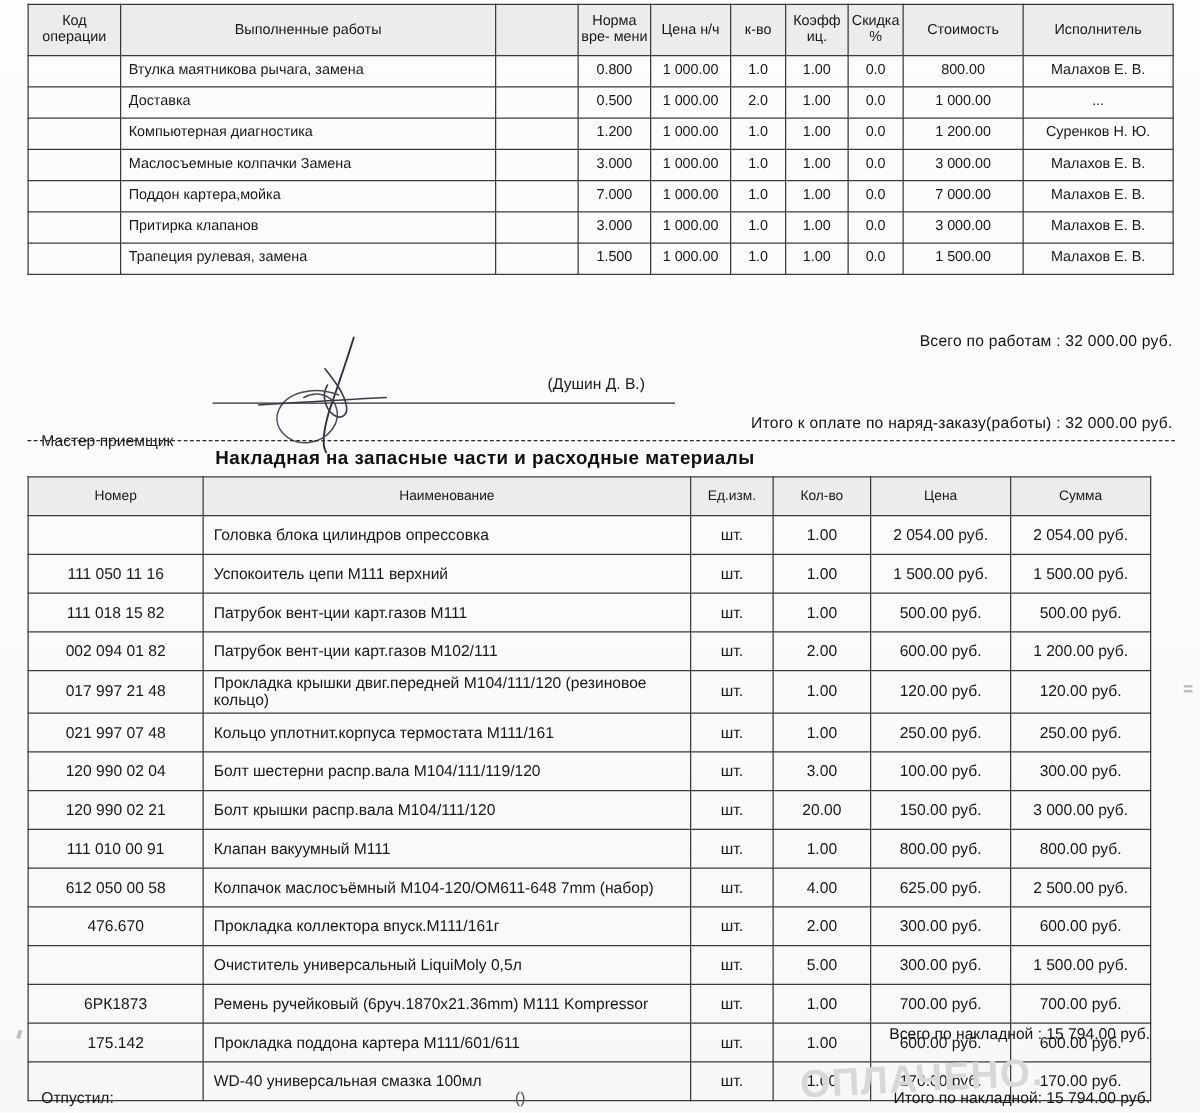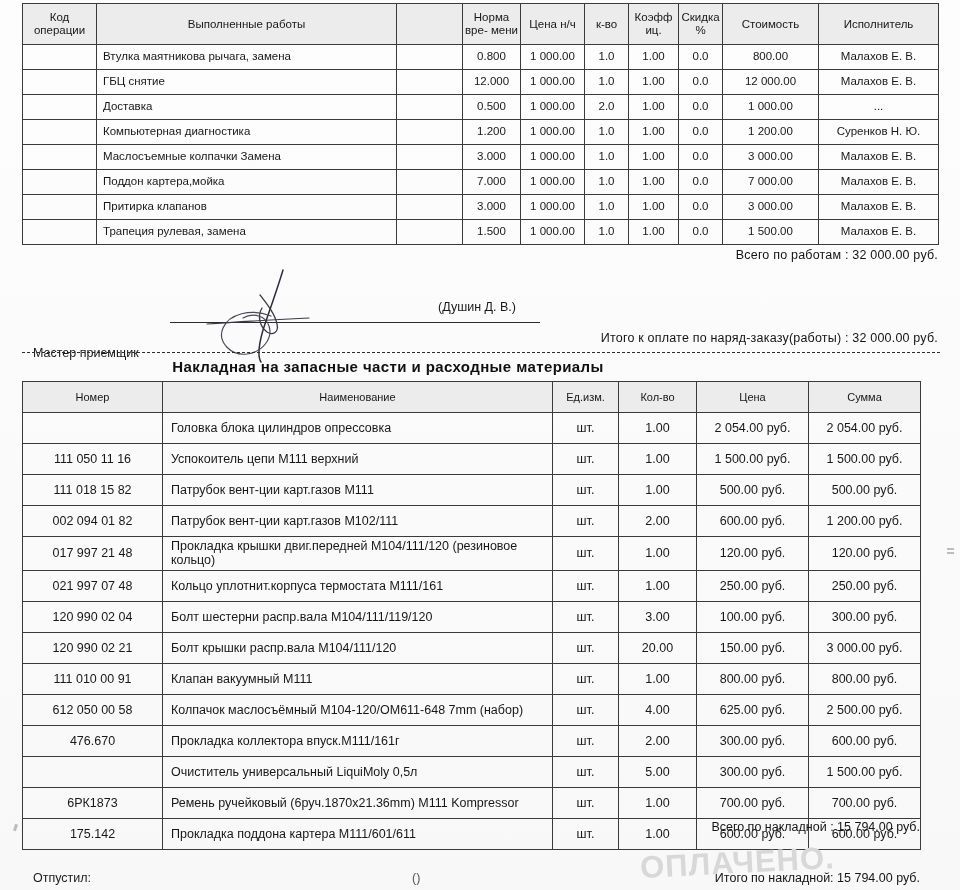--- a/index.html
+++ b/index.html
@@ -63,21 +63,21 @@
 
   .tot-works {
     position: absolute;
     left: 22px;
     width: 916px;
     text-align: right;
     font-size: 12.5px;
     color: #141414;
     letter-spacing: .2px;
   }
-  #total-works-line { top: 248px; }
+  #total-works-line { top: 266px; }
   #grand-works-line { top: 331px; font-size: 12.5px; }
 
   
   #master-label {
     position: absolute;
     left: 33px;
     top: 300px;
     font-size: 12.5px;
     margin-top: 46px;
   }
@@ -226,32 +226,20 @@
             <td class="c">0.800</td>
             <td class="c">1 000.00</td>
             <td class="c">1.0</td>
             <td class="c">1.00</td>
             <td class="c">0.0</td>
             <td class="c">800.00</td>
             <td class="c">Малахов Е. В.</td>
           </tr>
           <tr>
             <td class="c"></td>
-            <td class="l wname">ГБЦ снятие</td>
-            <td class="c"></td>
-            <td class="c">12.000</td>
-            <td class="c">1 000.00</td>
-            <td class="c">1.0</td>
-            <td class="c">1.00</td>
-            <td class="c">0.0</td>
-            <td class="c">12 000.00</td>
-            <td class="c">Малахов Е. В.</td>
-          </tr>
-          <tr>
-            <td class="c"></td>
             <td class="l wname">Доставка</td>
             <td class="c"></td>
             <td class="c">0.500</td>
             <td class="c">1 000.00</td>
             <td class="c">2.0</td>
             <td class="c">1.00</td>
             <td class="c">0.0</td>
             <td class="c">1 000.00</td>
             <td class="c">...</td>
           </tr>
@@ -464,20 +452,28 @@
             <td class="c">700.00 руб.</td>
           </tr>
           <tr>
             <td class="c">175.142</td>
             <td class="l pname">Прокладка поддона картера М111/601/611</td>
             <td class="c">шт.</td>
             <td class="c">1.00</td>
             <td class="c">600.00 руб.</td>
             <td class="c">600.00 руб.</td>
           </tr>
+          <tr>
+            <td class="c"></td>
+            <td class="l pname">WD-40 универсальная смазка 100мл</td>
+            <td class="c">шт.</td>
+            <td class="c">1.00</td>
+            <td class="c">170.00 руб.</td>
+            <td class="c">170.00 руб.</td>
+          </tr>
         </tbody>
     </table>
   </div>
 
   <div class="tot-parts" id="total-parts-line">Всего по накладной :  15 794.00  руб.</div>
 
   <div id="released-label">Отпустил:</div>
   <div id="released-parens">()</div>
 
   <div class="tot-parts" id="grand-parts-line">Итого по накладной:  15 794.00 руб.</div>

